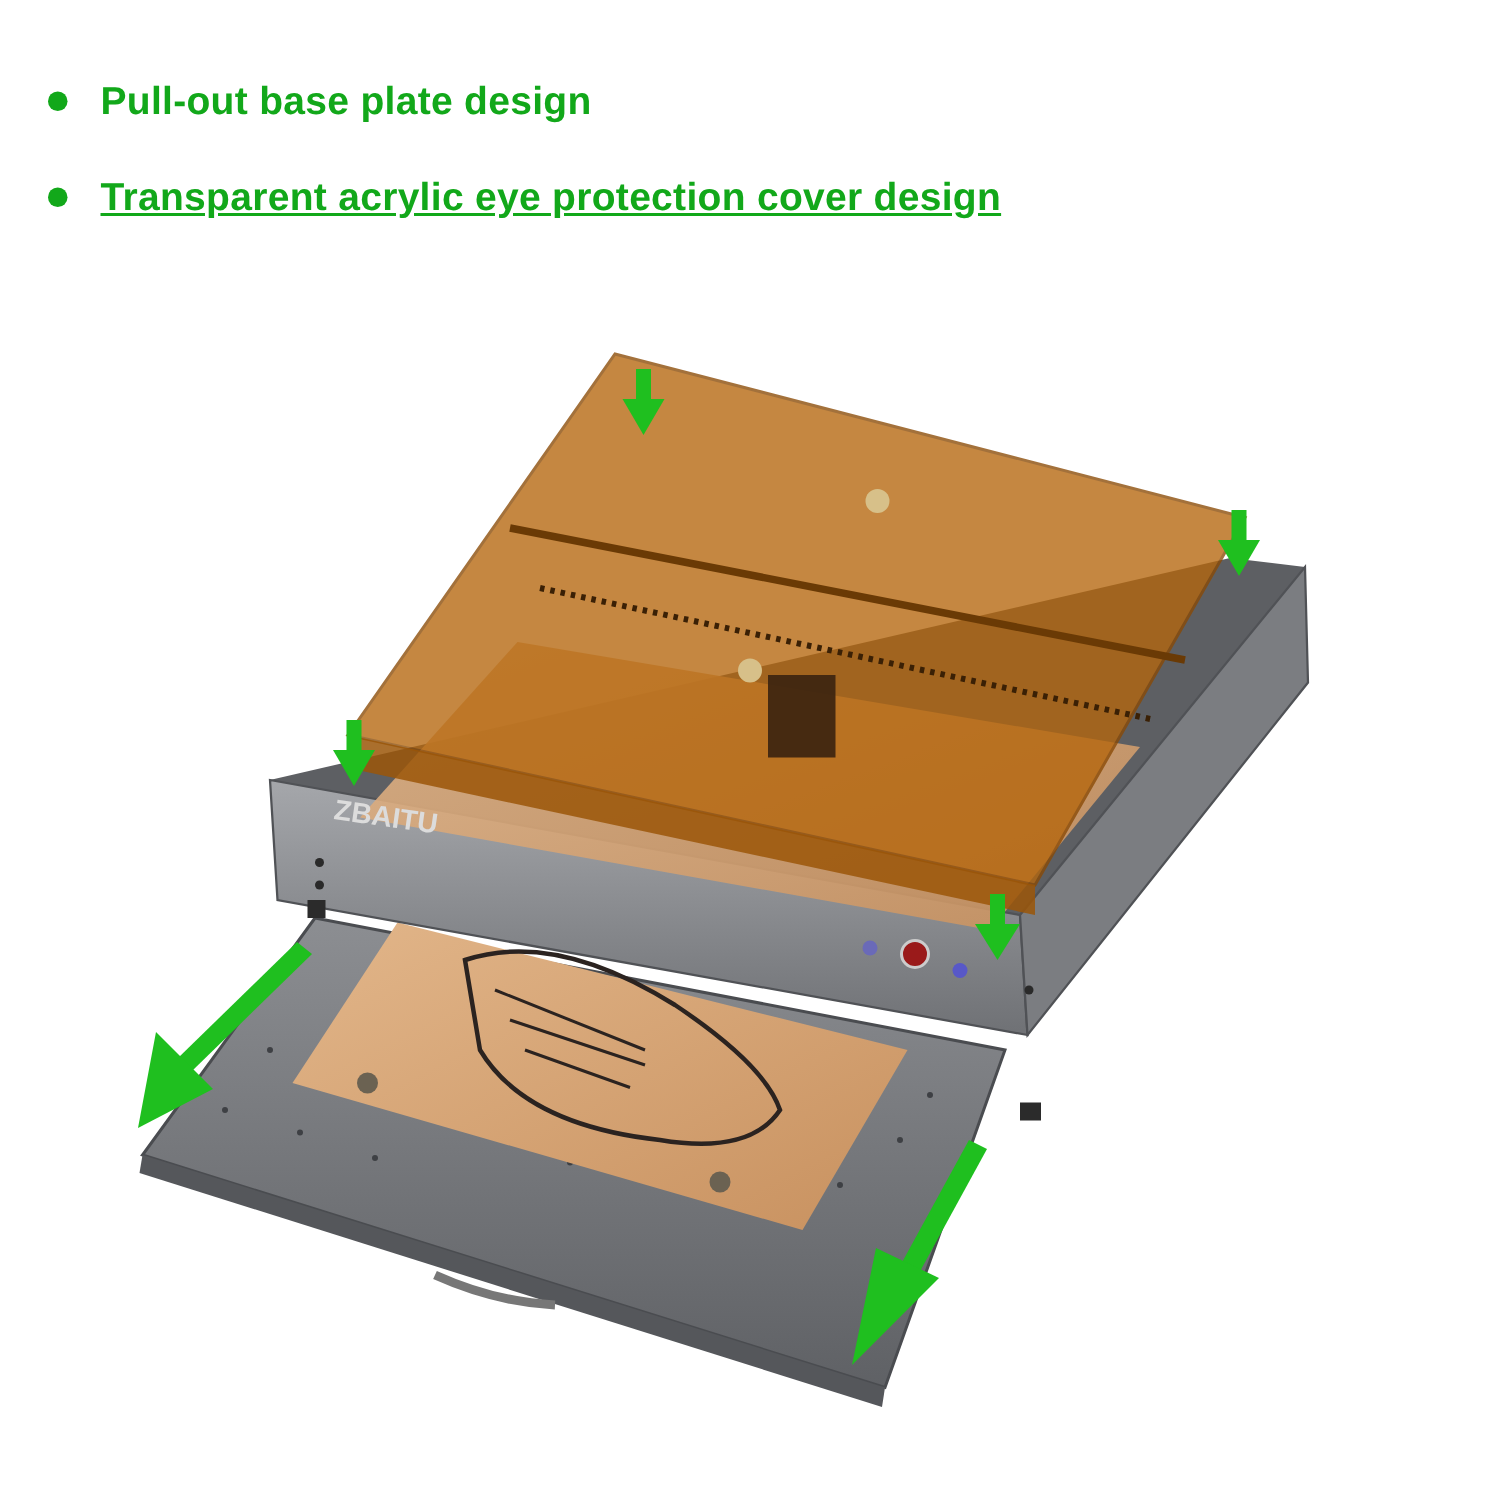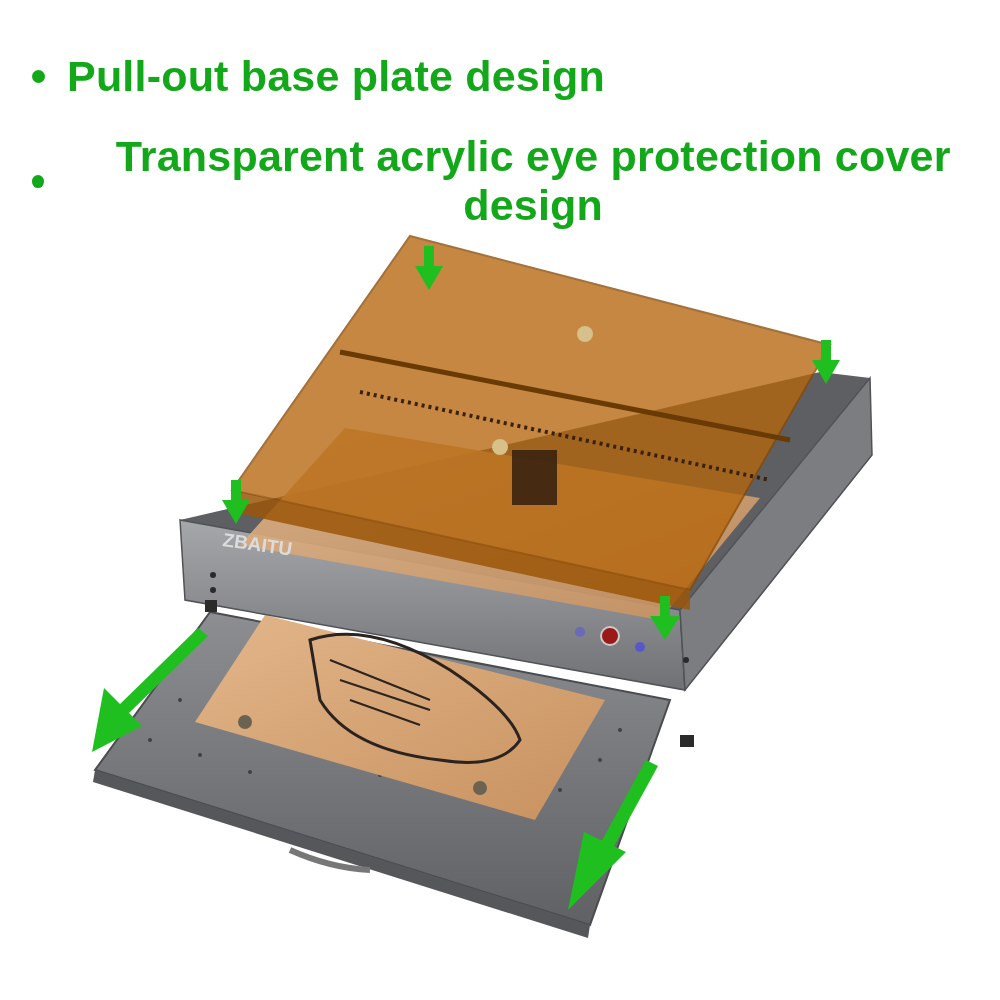--- a/index.html
+++ b/index.html
@@ -1,21 +1,21 @@
 <!DOCTYPE html>
 <html><head>
 <meta charset="utf-8">
 <style>
   html,body{margin:0;padding:0;background:#ffffff;}
   body{width:1000px;height:1000px;position:relative;overflow:hidden;font-family:"Liberation Sans",sans-serif;}
   .bullet-line{position:absolute;left:32px;display:flex;align-items:center;color:#12a81a;font-weight:bold;}
   .bullet-dot{width:13px;height:13px;border-radius:50%;background:#12a81a;margin-right:22px;}
-  .bullet-text{font-size:43px;letter-spacing:0.2px;text-align:center;}
+  .bullet-text{font-size:26px;letter-spacing:0.2px;}
   #b1{top:52px;}
-  #b2{top:132px;}
+  #b2{top:116px;text-decoration:underline;}
   .scene{position:absolute;left:0;top:220px;width:1000px;height:780px;}
 </style>
 </head>
 <body>
 
 <div id="b1" class="bullet-line">
   <span class="bullet-dot"></span>
   <span class="bullet-text">Pull-out base plate design</span>
 </div>
 <div id="b2" class="bullet-line">

